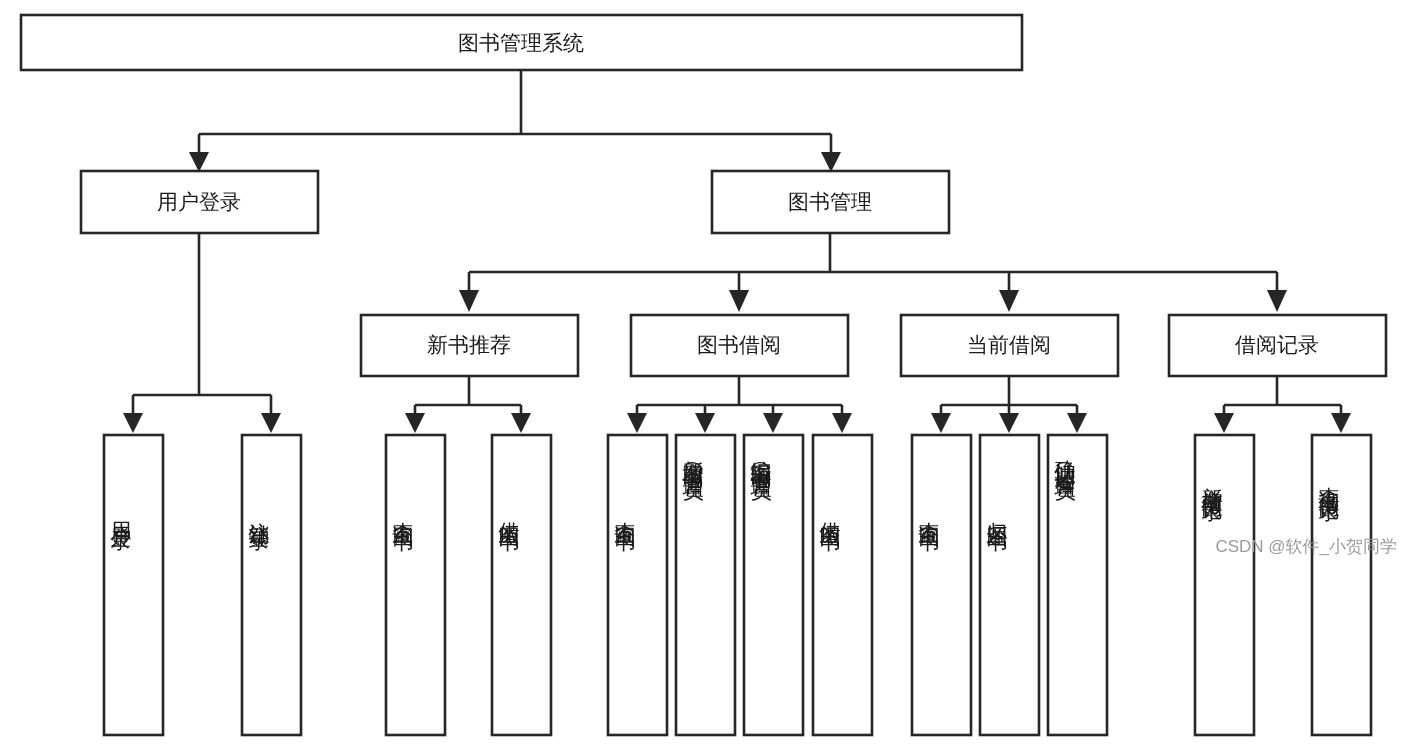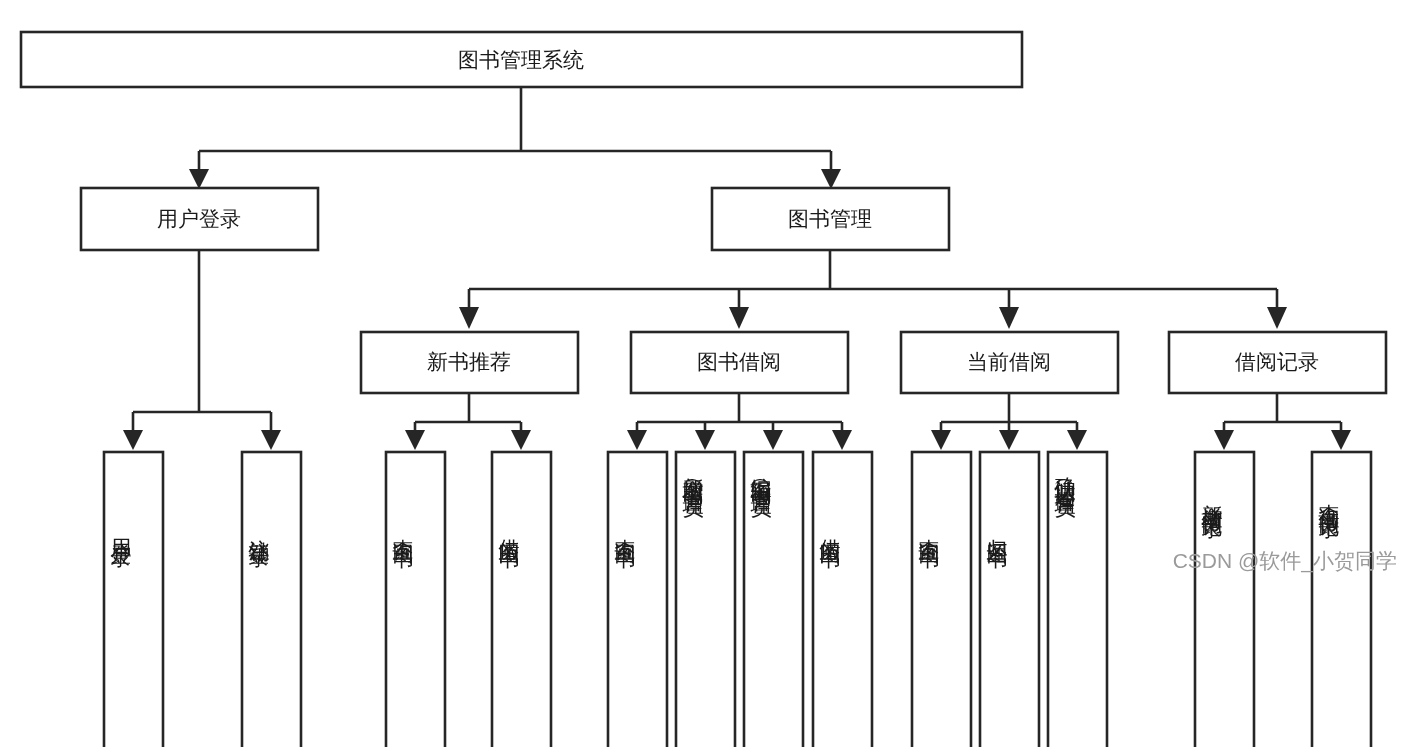--- a/index.html
+++ b/index.html
@@ -11,21 +11,20 @@
     width: 1405px;
     height: 747px;
     font-family: "Liberation Sans", "DejaVu Sans", sans-serif;
     overflow: hidden;
     position: relative;
   }
   #diagram-root {
     position: relative;
     width: 1405px;
     height: 564px;
-    margin-top: 17px;
   }
   svg.diagram {
     position: absolute;
     top: 0;
     left: 0;
     width: 1405px;
     height: 747px;
     display: block;
   }
   .node-rect {
@@ -60,21 +59,21 @@
     letter-spacing: 3px;
     line-height: 1;
     white-space: nowrap;
     pointer-events: none;
   }
   .watermark {
     position: absolute;
     right: 8px;
     bottom: 6px;
     font-family: "Liberation Sans", "DejaVu Sans", sans-serif;
-    font-size: 21px;
+    font-size: 17px;
     color: #9a9a9a;
     white-space: nowrap;
   }
 </style>
 </head>
 <body>
 
 <div id="diagram-root">
 
   <svg class="diagram" viewBox="0 0 1405 747" xmlns="http://www.w3.org/2000/svg">

